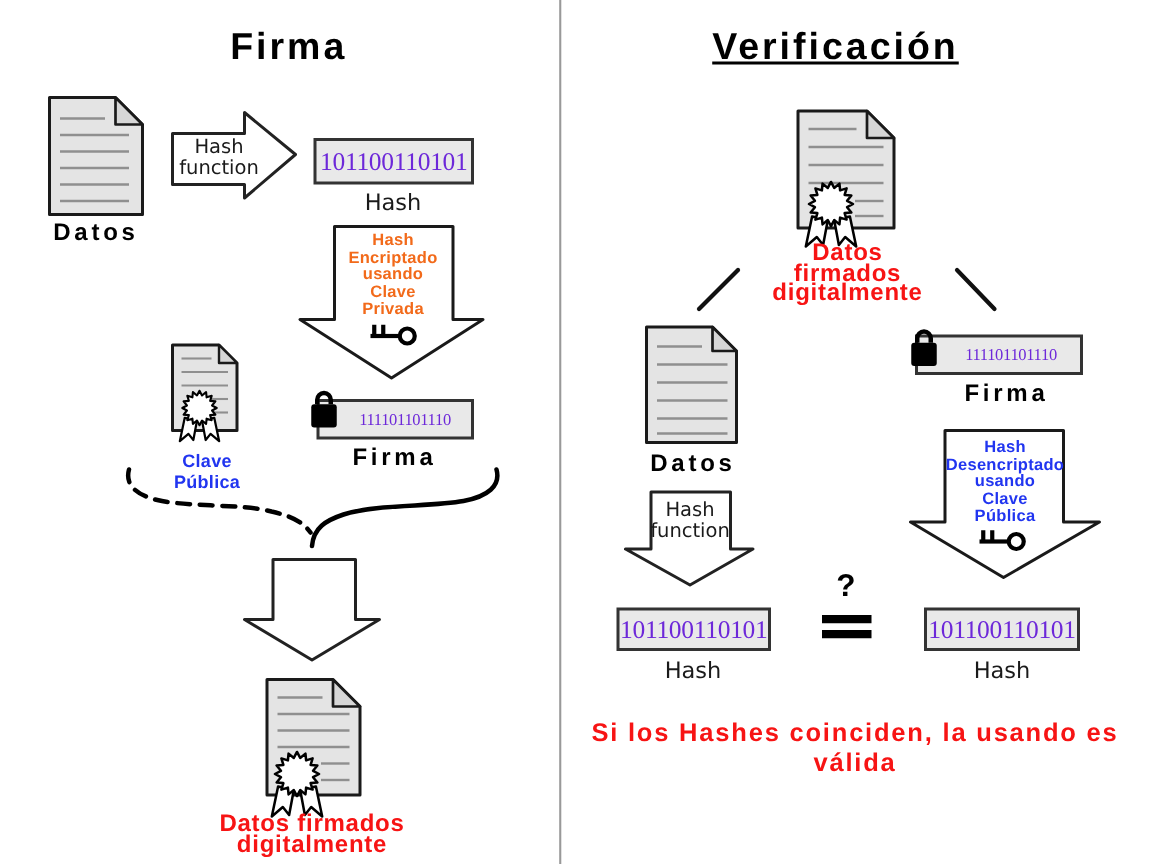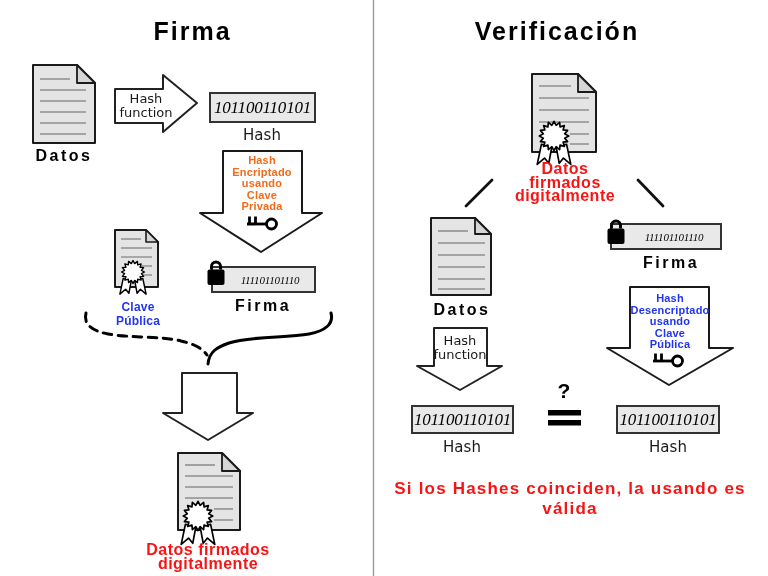--- a/index.html
+++ b/index.html
@@ -7,22 +7,22 @@
     position:relative; width:768px; height:576px; background:#fff;
     font-family:"Liberation Sans", sans-serif; overflow:hidden;border-radius:26px;
   }
   .art { position:absolute; left:0; top:0; }
   .txt { position:absolute; text-align:center; white-space:pre-line; color:#000; }
   .title { font-size:25px; font-weight:bold; letter-spacing:2px; }
   .blabel { font-size:16px; font-weight:bold; letter-spacing:2.5px; }
   .caption { font-family:"DejaVu Sans", sans-serif; font-size:15px; color:#1a1a1a; }
   .fnlabel { font-family:"DejaVu Sans", sans-serif; font-size:13px; line-height:13.5px; color:#1a1a1a; }
   .binary {
-    font-family:"Liberation Serif", serif; font-size:17px; color:#000000;
-    display:flex; align-items:center; justify-content:center; letter-spacing:-0.2px;font-style:italic;
+    font-family:"Liberation Serif", serif; font-size:17px; color:#6d28d9;
+    display:flex; align-items:center; justify-content:center; letter-spacing:-0.2px;
   }
   .binary.small { font-size:11px; }
   .keytext { font-size:11px; font-weight:bold; line-height:11.5px; letter-spacing:0.2px; }
   .orange { color:var(--orange); }
   .blue   { color:var(--blue); }
   .redlabel { color:var(--red); font-size:16px; font-weight:bold; line-height:13.5px; letter-spacing:0.5px; }
   .conclusion { color:var(--red); font-size:17px; font-weight:bold; letter-spacing:1.2px; }
   .qmark { font-size:21px; font-weight:bold; }
 </style>
 </head>
@@ -176,21 +176,21 @@
 usando
 Clave
 Privada</div>
   <div class="txt keytext blue" style="left:97px; top:301px; width:82px; font-size:12px; line-height:13.5px;">Clave
 Pública</div>
   <div class="txt binary small" style="left:226px; top:267px; width:88px; height:25px;">111101101110</div>
   <div class="txt blabel" style="left:226px; top:297px; width:74px;">Firma</div>
   <div class="txt redlabel" style="left:143px; top:543px; width:130px;">Datos firmados
 digitalmente</div>
 
-  <div class="txt title" style="left:457px; top:17px; width:200px;">Verificación</div>
+  <div class="txt title" style="left:457px; top:17px; width:200px;text-decoration:underline;">Verificación</div>
   <div class="txt redlabel" style="left:504px; top:162px; width:122px;">Datos firmados
 digitalmente</div>
   <div class="txt blabel" style="left:421px; top:301px; width:82px;">Datos</div>
   <div class="txt binary small" style="left:629px; top:224px; width:90px; height:25px;">111101101110</div>
   <div class="txt blabel" style="left:634px; top:254px; width:74px;">Firma</div>
   <div class="txt fnlabel" style="left:425px; top:334px; width:70px;">Hash
 function</div>
   <div class="txt keytext blue" style="left:620px; top:293px; width:100px;">Hash
 Desencriptado
 usando

